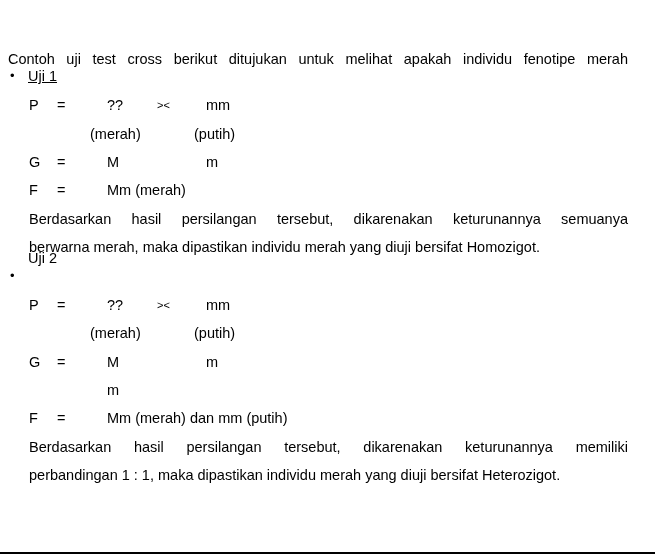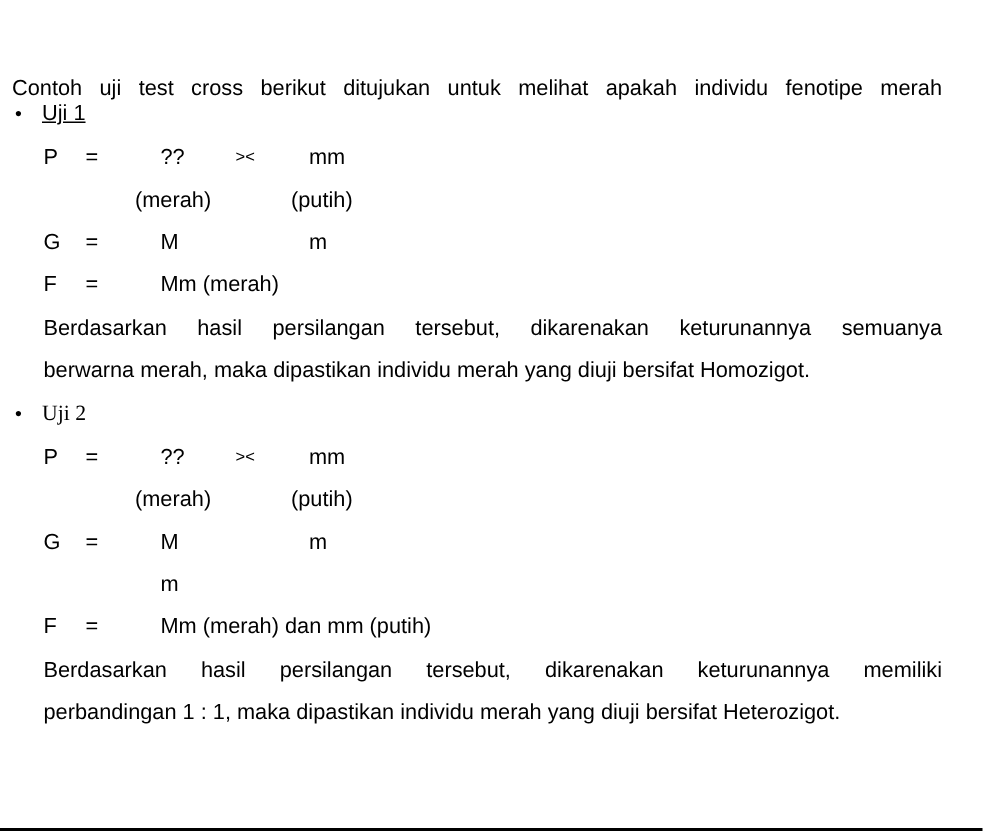--- a/index.html
+++ b/index.html
@@ -74,21 +74,21 @@
   <div class="line" style="left:206px; top:153px;">m</div>
 
   <div class="line" style="left:29px; top:181px;">F</div>
   <div class="line" style="left:57px; top:181px;">=</div>
   <div class="line" style="left:107px; top:181px;">Mm (merah)</div>
 
   <div class="justify" style="left:29px; top:210px; width:599px;">Berdasarkan hasil persilangan tersebut, dikarenakan keturunannya semuanya</div>
   <div class="line" style="left:29px; top:238px;">berwarna merah, maka dipastikan individu merah yang diuji bersifat Homozigot.</div>
 
   <span class="bullet" style="left:10px; top:267px;">•</span>
-  <div class="line" style="left:28px; top:267px;font-family:Liberation Serif, serif;">Uji 2</div>
+  <div class="line" style="left:28px; top:249px;">Uji 2</div>
 
   <div class="line" style="left:29px; top:296px;">P</div>
   <div class="line" style="left:57px; top:296px;">=</div>
   <div class="line" style="left:107px; top:296px;">??</div>
   <div class="line" style="left:157px; top:296px; font-size:11px;">&gt;&lt;</div>
   <div class="line" style="left:206px; top:296px;">mm</div>
 
   <div class="line" style="left:90px; top:324px;">(merah)</div>
   <div class="line" style="left:194px; top:324px;">(putih)</div>
 

